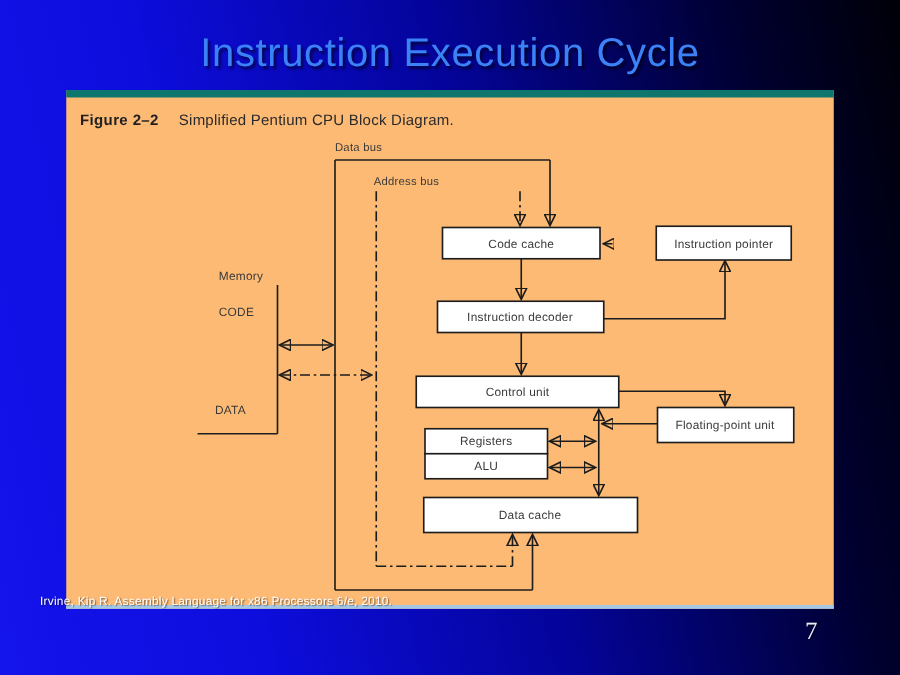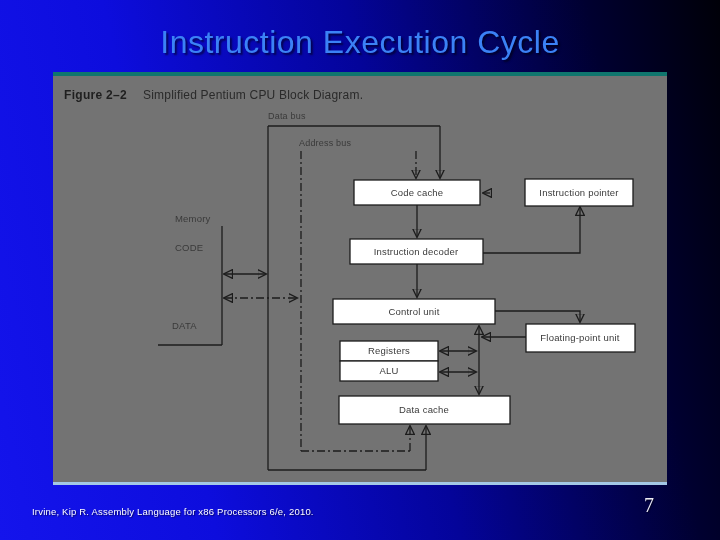--- a/index.html
+++ b/index.html
@@ -8,40 +8,40 @@
     font-family:"Liberation Sans","DejaVu Sans",sans-serif;
     background:linear-gradient(78deg,#1414ec 0%,#0d0ddd 26%,#04049a 55%,#000030 84%,#000008 100%);
   }
   .title{
     position:absolute;left:0;top:24px;width:720px;text-align:center;
     font-size:32px;font-weight:400;color:#3b82f6;letter-spacing:0.5px;
     text-shadow:2px 2px 2px rgba(0,0,0,0.55);
   }
   .panel{
     position:absolute;left:53px;top:72px;width:614px;height:406px;
-    background:#737373;
-    border-top:4px solid #0f766e;
+    background:#fdba74;
+    border-top:6px solid #0f766e;
     border-bottom:3px solid #a4c8e6;
   }
   .caption{position:absolute;left:11px;top:9px;white-space:nowrap;color:#1f1f1f;}
   .fig-label{font-weight:bold;font-size:12px;letter-spacing:0.3px;}
   .fig-text{font-size:12px;margin-left:16px;letter-spacing:0.2px;color:#2a2a2a;}
   svg.diagram{position:absolute;left:0;top:0;}
   svg.diagram text{
     font-family:"Liberation Sans","DejaVu Sans",sans-serif;
     fill:#3a3a3a;font-size:9.5px;letter-spacing:0.2px;
   }
   svg.diagram text.buslabel{font-size:9px;}
   svg.diagram path,svg.diagram line{stroke:#1c1c1c;fill:none;stroke-width:1.3;}
   svg.diagram rect{fill:#ffffff;stroke:#1c1c1c;stroke-width:1.3;}
   .dash{stroke-dasharray:8 3 2 3;}
   .thick{stroke-width:2.3;}
   .trunk{stroke-width:3;}
   .footer{
-    position:absolute;left:32px;top:506px;color:#ffffff;font-size:9.5px;
+    position:absolute;left:32px;top:476px;color:#ffffff;font-size:9.5px;
     letter-spacing:0.2px;text-shadow:1px 1px 1px rgba(0,0,0,0.5);
   }
   .page-number{
     position:absolute;left:644px;top:494px;color:#eeeef6;
     font-family:"Liberation Serif","DejaVu Serif",serif;font-size:20px;font-weight:400;
     text-shadow:1px 1px 1px rgba(0,0,0,0.5);
   }
 </style>
 </head>
 <body>

